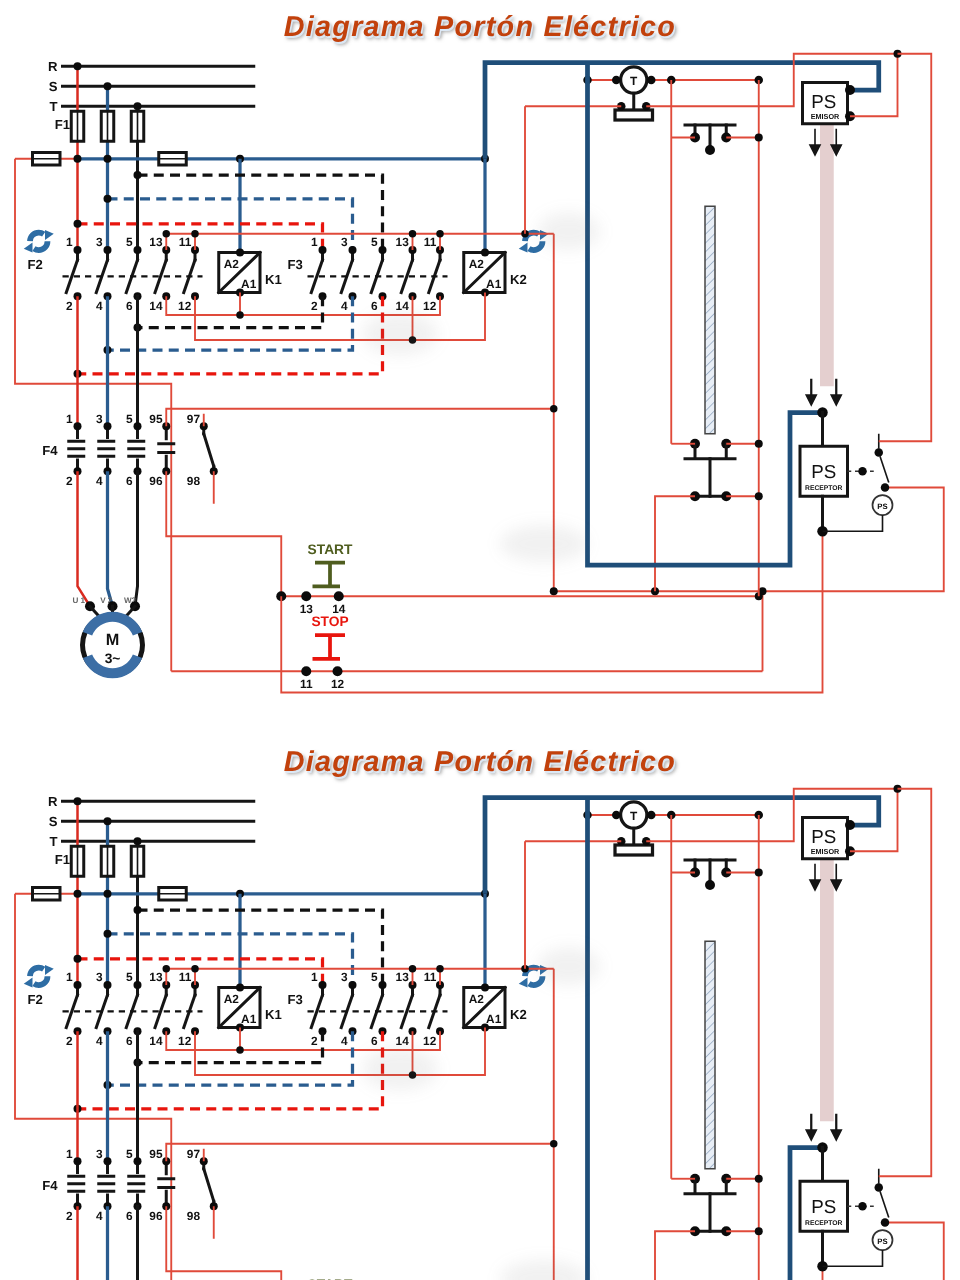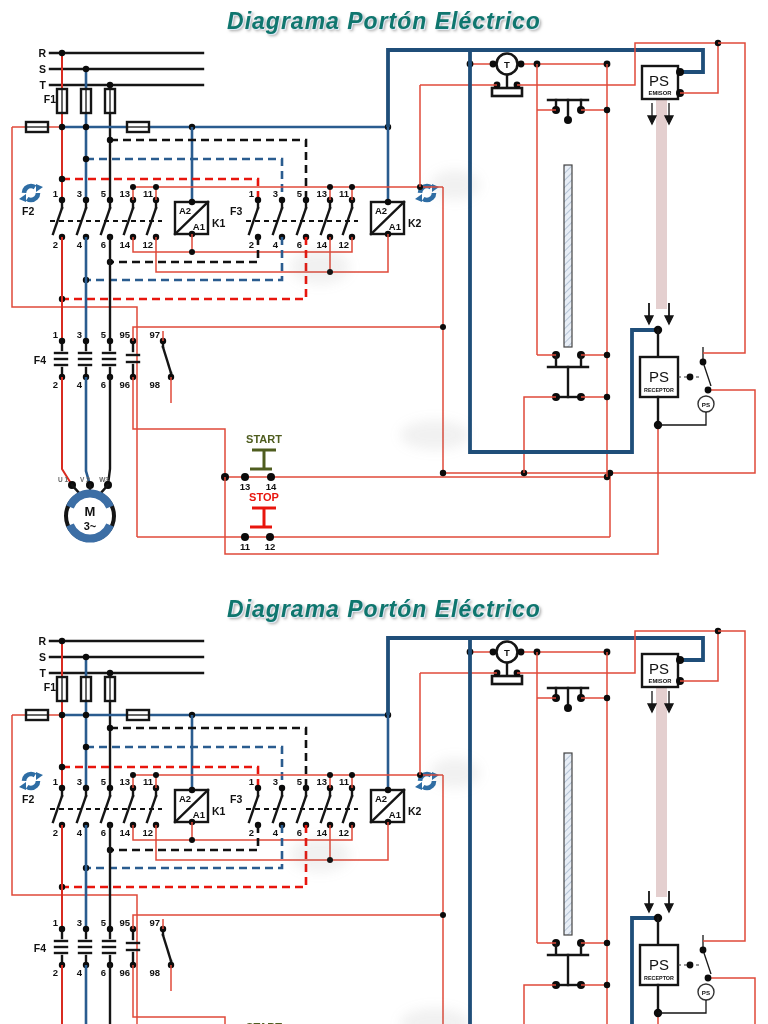--- a/index.html
+++ b/index.html
@@ -1,21 +1,21 @@
 <!DOCTYPE html>
 <html><head>
 <meta charset="utf-8">
 <style>
   html,body{margin:0;padding:0;background:#fff}
   body{width:768px;height:1024px;overflow:hidden;position:relative;font-family:"Liberation Sans",sans-serif}
   .page{position:absolute;left:0;width:768px;height:588px;background:#fff}
   #diagram-page-1{top:0}
   #diagram-page-2{top:588px}
   .title{margin:8px 0 2px 0;text-align:center;font-style:italic;font-weight:bold;font-size:23px;letter-spacing:1px;
-         color:#0f766e;text-shadow:1px 1px 0 #dce8f5,2px 2px 3px rgba(90,90,90,.55)}
+         color:#c2410c;text-shadow:1px 1px 0 #dce8f5,2px 2px 3px rgba(90,90,90,.55)}
   svg{display:block}
   svg text{font-family:"Liberation Sans",sans-serif}
   .k {stroke:#151515;stroke-width:2.4;fill:none;stroke-linecap:square}
   .kt{stroke:#151515;stroke-width:1.3;fill:none}
   .r {stroke:#d92b20;stroke-width:2;fill:none}
   .rt{stroke:#e04a3a;stroke-width:1.5;fill:none}
   .b {stroke:#2a5c8f;stroke-width:2.6;fill:none}
   .bT{stroke:#1f4e79;stroke-width:3.8;fill:none}
   .dk{stroke:#111;stroke-width:2.6;fill:none;stroke-dasharray:8 5}
   .db{stroke:#2a5c8f;stroke-width:2.6;fill:none;stroke-dasharray:8 5}

